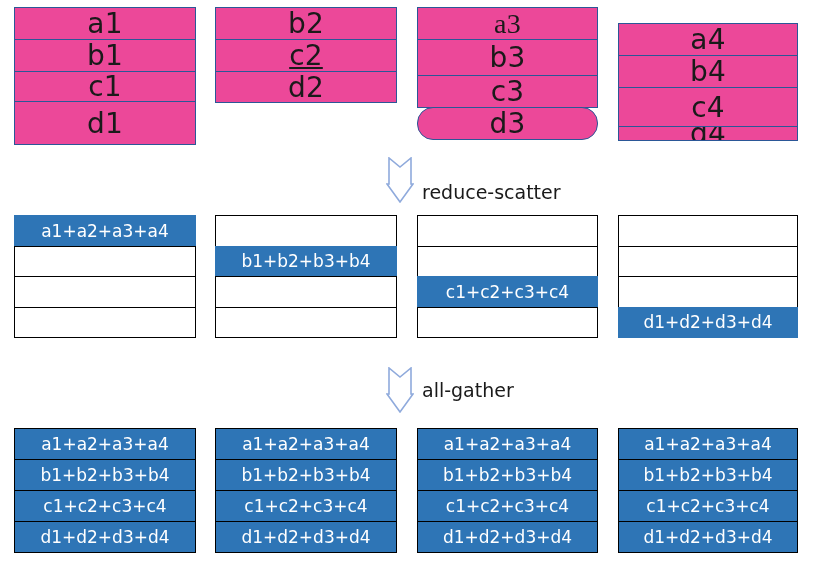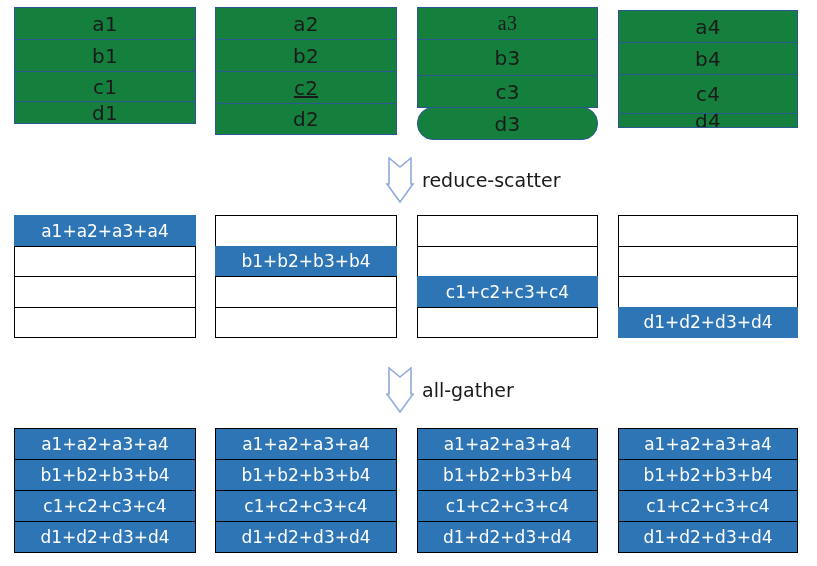--- a/index.html
+++ b/index.html
@@ -32,23 +32,23 @@
     align-items: center;
     justify-content: center;
     white-space: nowrap;
     overflow: hidden;
   }
 
   
   .row-initial .cell {
     border: 1px solid #2b5797;
     margin-top: -1px;
-    background: #15803d;
+    background: #ec4899;
     color: #1a1a1a;
-    font-size: 20px;
+    font-size: 28px;
     letter-spacing: 0.2px;
   }
   .row-initial .cell:first-child { margin-top: 0; }
 
   
   .row-scatter .cell {
     border: 1px solid #000000;
     margin-top: -1px;
     background: #ffffff;
     color: #1a1a1a;
@@ -92,35 +92,34 @@
 </style>
 </head>
 <body>
 
 <div class="stage">
 
 <div class="tbl row-initial" style="left: 14px; top: 7px; width: 182px;">
       <div class="cell" style="height: 33px;">a1</div>
       <div class="cell" style="height: 33px;">b1</div>
       <div class="cell" style="height: 31px;">c1</div>
-      <div class="cell" style="height: 23px;">d1</div>
+      <div class="cell" style="height: 44px;">d1</div>
     </div>
     <div class="tbl row-initial" style="left: 215px; top: 7px; width: 182px;">
-      <div class="cell" style="height: 33px;">a2</div>
       <div class="cell" style="height: 33px;">b2</div>
       <div class="cell" style="height: 33px; text-decoration: underline;">c2</div>
       <div class="cell" style="height: 32px;">d2</div>
     </div>
     <div class="tbl row-initial" style="left: 417px; top: 7px; width: 181px;">
       <div class="cell" style="height: 33px; font-family: Liberation Serif, serif;">a3</div>
       <div class="cell" style="height: 37px;">b3</div>
       <div class="cell" style="height: 33px;">c3</div>
       <div class="cell" style="height: 33px; border-radius: 16px;">d3</div>
     </div>
-    <div class="tbl row-initial" style="left: 618px; top: 10px; width: 180px;">
+    <div class="tbl row-initial" style="left: 618px; top: 23px; width: 180px;">
       <div class="cell" style="height: 33px;">a4</div>
       <div class="cell" style="height: 33px;">b4</div>
       <div class="cell" style="height: 40px;">c4</div>
       <div class="cell" style="height: 15px;">d4</div>
     </div>
     <div class="tbl row-scatter" style="left: 14px; top: 215px; width: 182px;">
       <div class="cell fill" style="height: 31.5px;">a1+a2+a3+a4</div>
       <div class="cell" style="height: 31.5px;"></div>
       <div class="cell" style="height: 31.5px;"></div>
       <div class="cell" style="height: 31.5px;"></div>
@@ -160,21 +159,21 @@
       <div class="cell fill" style="height: 32px;">b1+b2+b3+b4</div>
       <div class="cell fill" style="height: 32px;">c1+c2+c3+c4</div>
       <div class="cell fill" style="height: 32px;">d1+d2+d3+d4</div>
     </div>
     <div class="tbl row-gather" style="left: 618px; top: 428px; width: 180px;">
       <div class="cell fill" style="height: 32px;">a1+a2+a3+a4</div>
       <div class="cell fill" style="height: 32px;">b1+b2+b3+b4</div>
       <div class="cell fill" style="height: 32px;">c1+c2+c3+c4</div>
       <div class="cell fill" style="height: 32px;">d1+d2+d3+d4</div>
     </div>
-    <div class="step" style="left: 386px; top: 157px;">
+    <div class="step" style="left: 386px; top: 157px; align-items: flex-end;">
       <span>
         <svg class="arrow-icon" viewBox="0 0 28 46" xmlns="http://www.w3.org/2000/svg">
           <path d="M3 1 L3 27 L1 27 L14 45 L27 27 L25 27 L25 1 L14 10 Z" fill="#ffffff" stroke="#8faadc" stroke-width="1.6" stroke-linejoin="miter"></path>
         </svg>
       </span>
       <span class="step-label">reduce-scatter</span>
     </div>
     <div class="step" style="left: 386px; top: 367px;">
       <span>
         <svg class="arrow-icon" viewBox="0 0 28 46" xmlns="http://www.w3.org/2000/svg">

